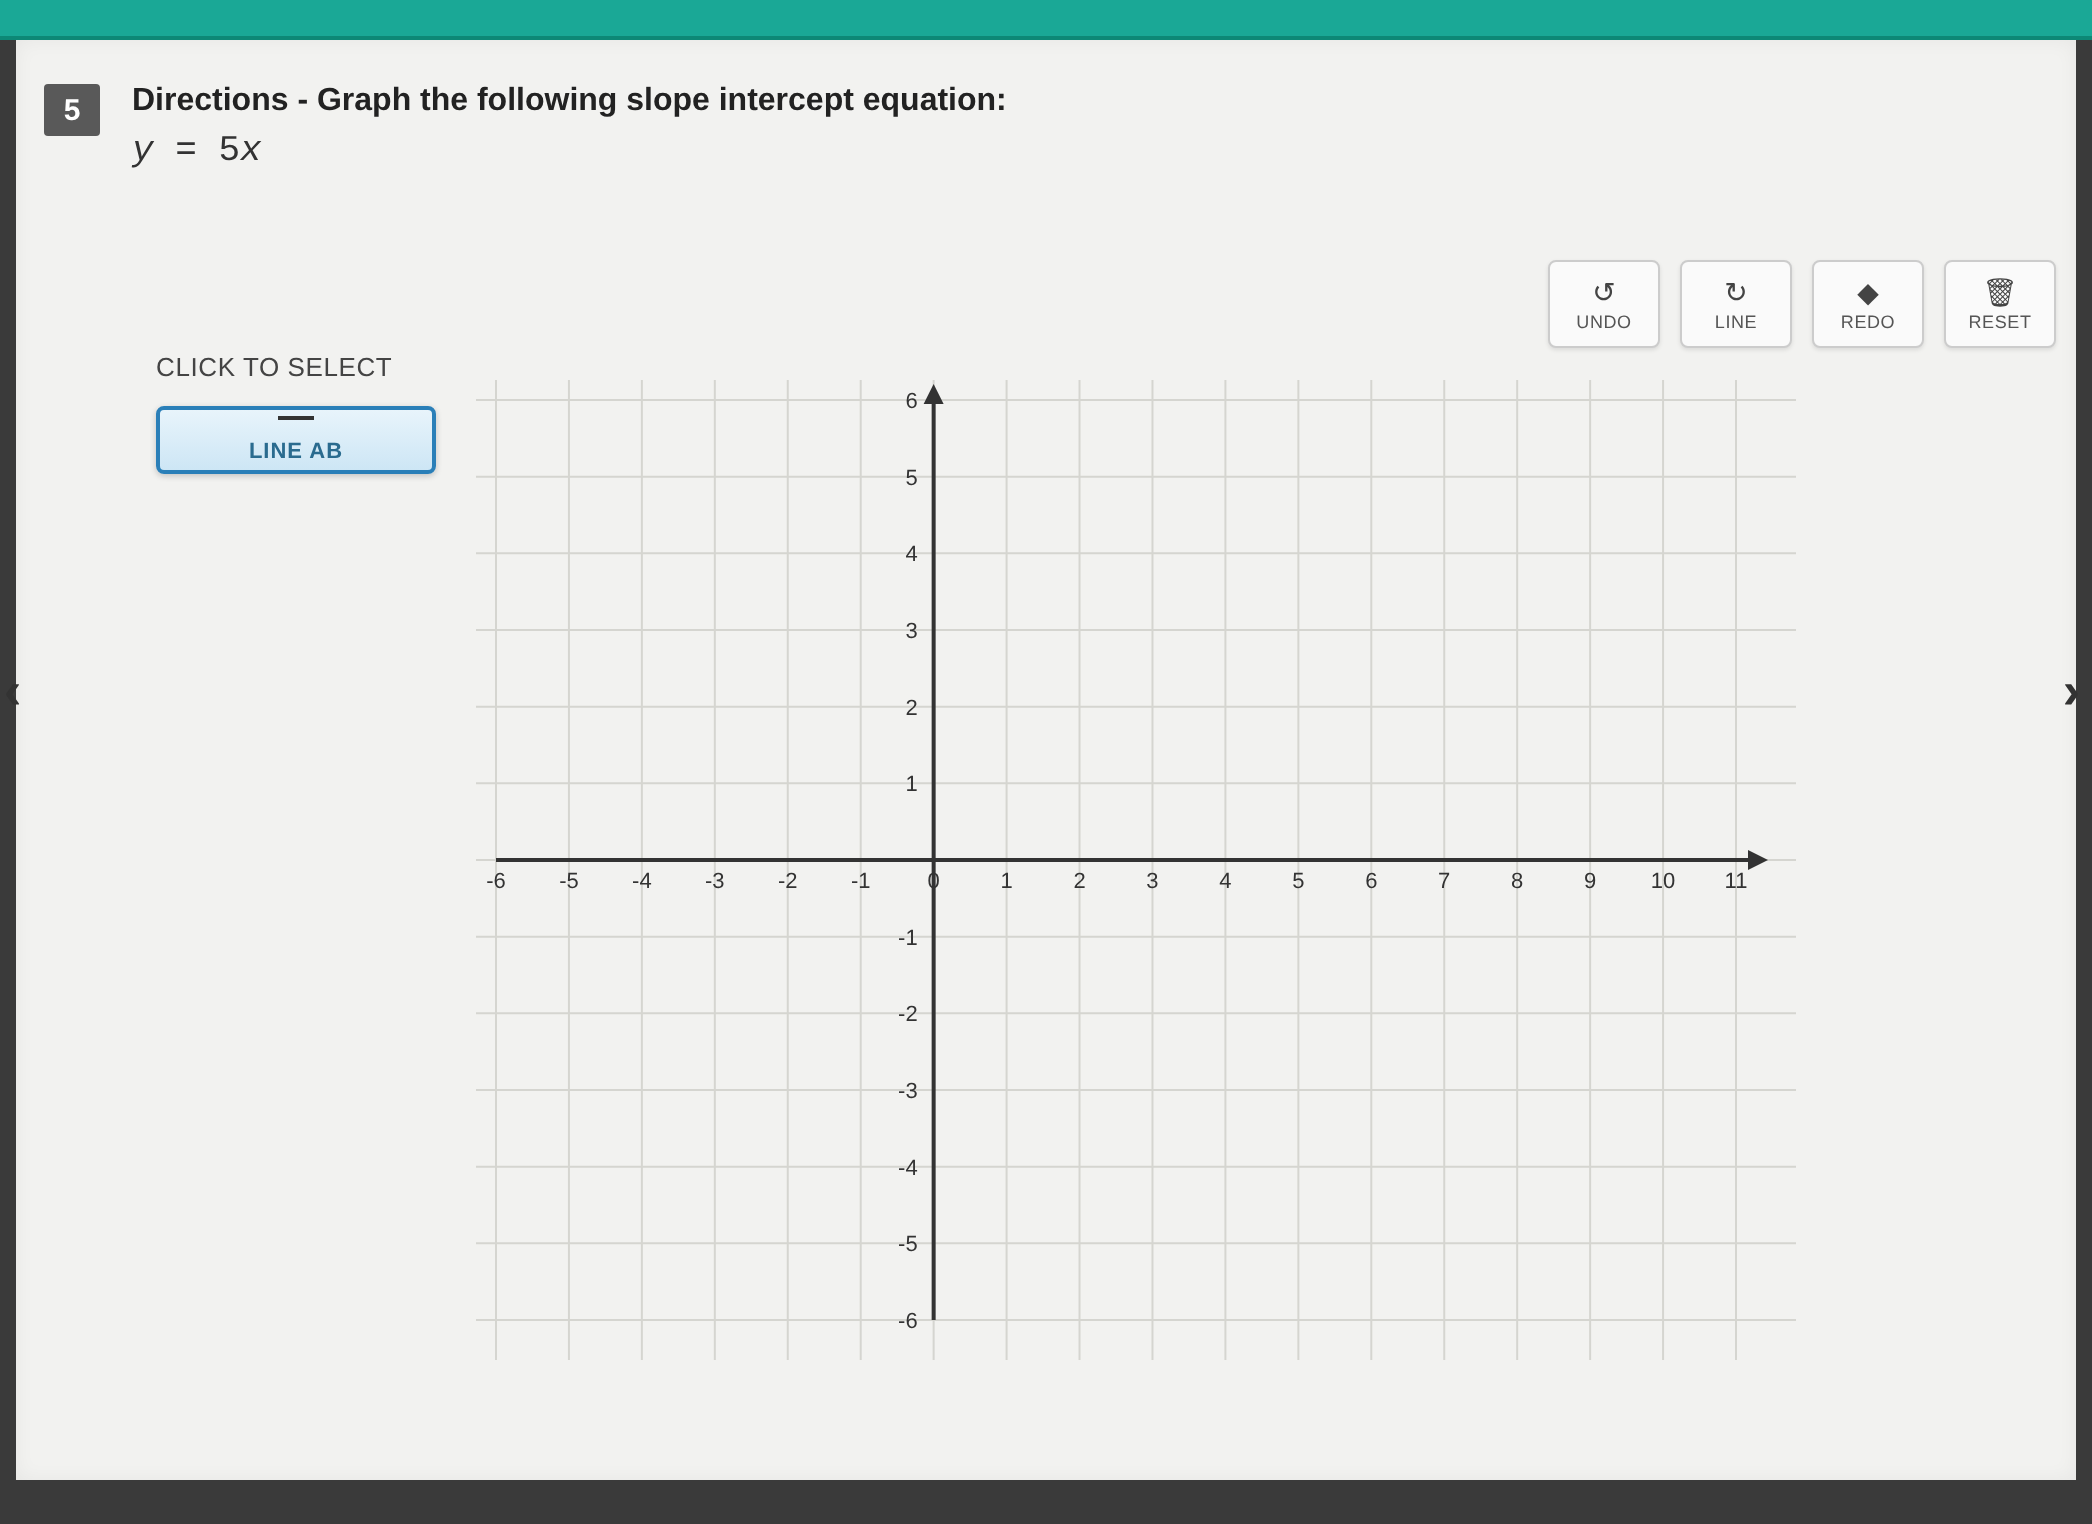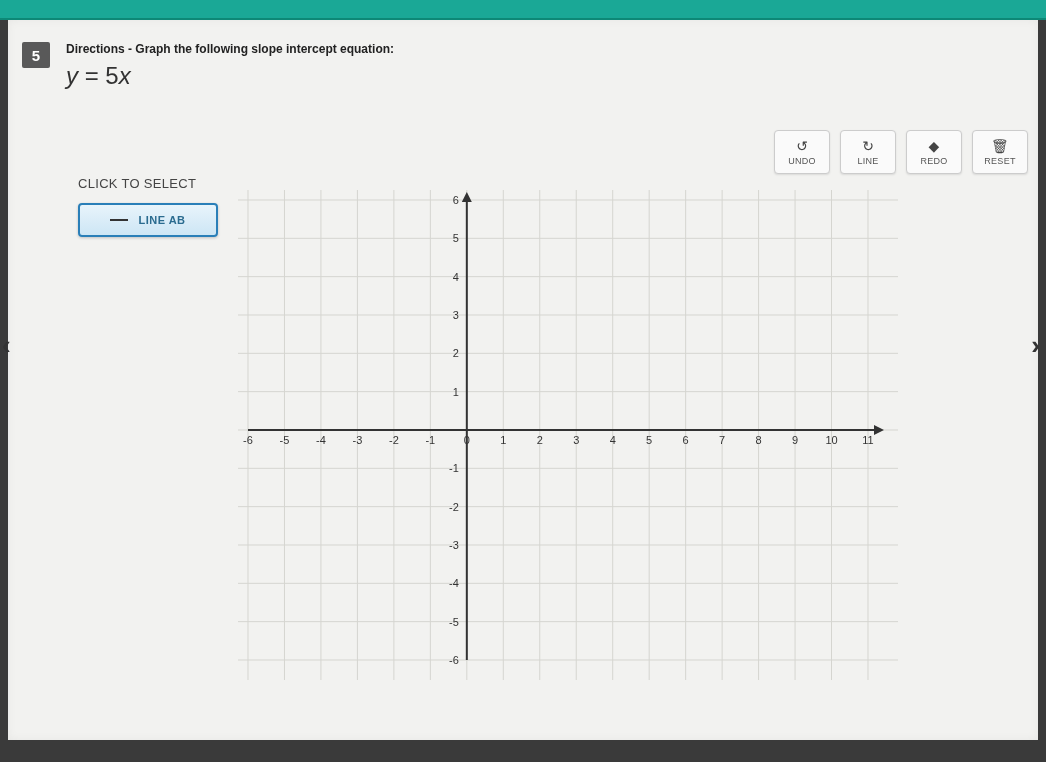--- a/index.html
+++ b/index.html
@@ -47,28 +47,28 @@
     display: flex;
     align-items: center;
     justify-content: center;
     font-size: 15px;
     font-weight: bold;
     border-radius: 2px;
     margin-right: 16px;
     flex-shrink: 0;
   }
   .directions {
-    font-size: 12px;
+    font-size: 16px;
     color: #222;
   }
   .directions b { font-weight: 700; }
   .equation {
-    font-family: Liberation Sans, sans-serif;
+    font-family: Liberation Mono, monospace;
     font-style: italic;
-    font-size: 24px;
+    font-size: 18px;
     color: #333;
     margin-top: 6px;
   }
   .equation .eq-num { font-style: normal; }
   .toolbar {
     position: absolute;
     right: 10px;
     top: 110px;
     display: flex;
     gap: 10px;
@@ -113,20 +113,21 @@
     height: 34px;
     background: linear-gradient(#e8f4fb, #cde6f5);
     border: 2px solid #2a7fb8;
     border-radius: 4px;
     display: flex;
     align-items: center;
     justify-content: center;
     gap: 10px;
     cursor: pointer;
     box-shadow: 0 1px 3px rgba(0,0,0,0.2);
+    flex-direction: column;
   }
   .line-btn .dash {
     width: 18px;
     height: 2px;
     background: #333;
   }
   .line-btn .lbl {
     font-size: 11px;
     font-weight: bold;
     color: #2a6b8f;

